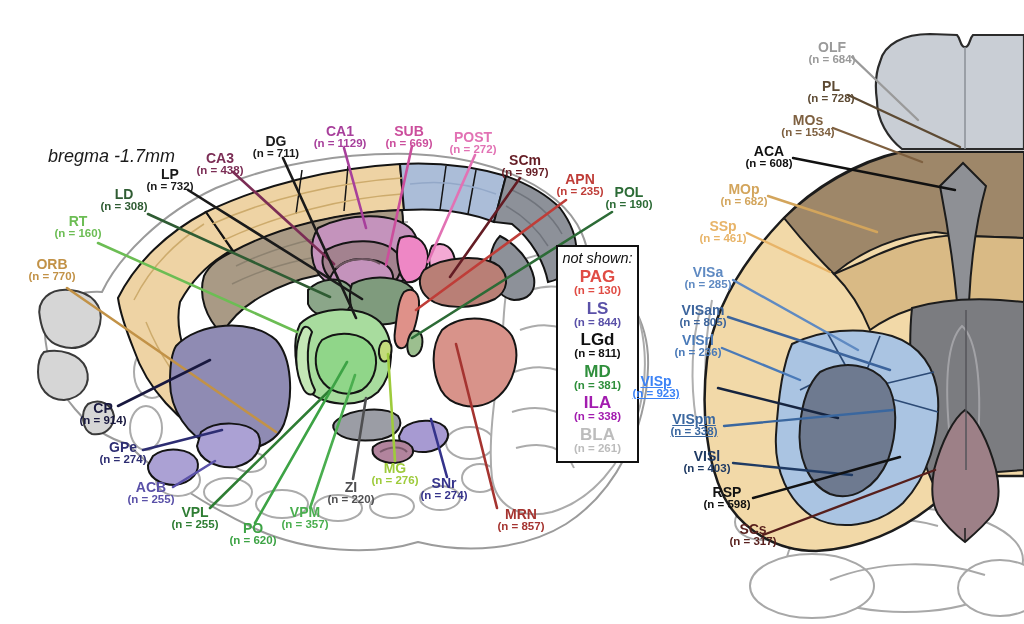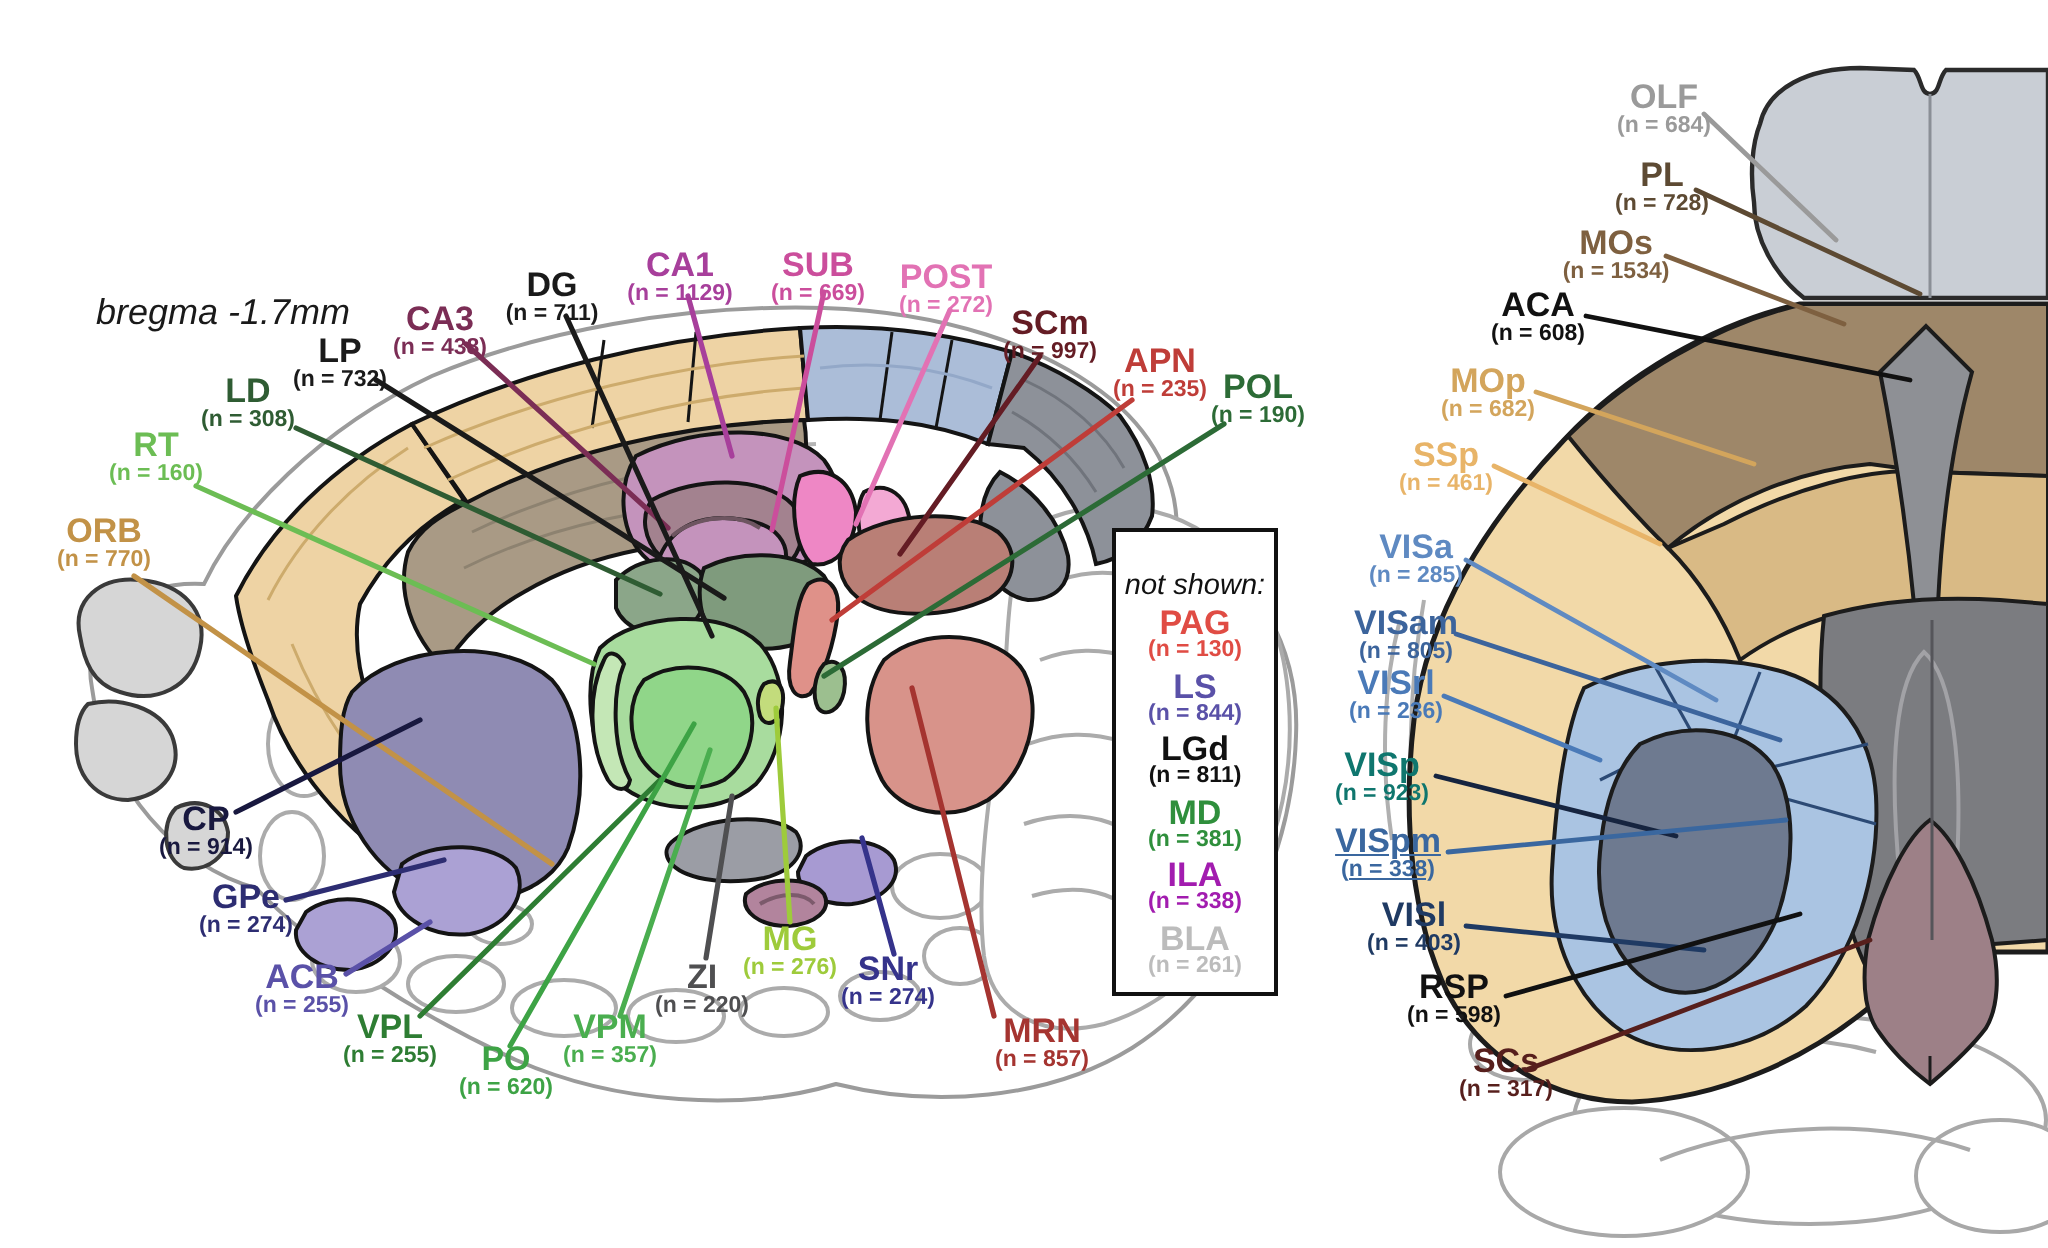--- a/index.html
+++ b/index.html
@@ -1,26 +1,26 @@
 <!DOCTYPE html>
 <html><head>
 <meta charset="utf-8">
 <style>
   html,body{margin:0;padding:0;}
   body{width:1024px;height:624px;position:relative;background:#ffffff;overflow:hidden;
        font-family:"Liberation Sans",sans-serif;}
   #art{position:absolute;left:0;top:0;z-index:1;}
   .lbl{position:absolute;transform:translateX(-50%);text-align:center;line-height:1.03;
        white-space:nowrap;font-weight:bold;z-index:3;}
-  .lbl .abbr{display:block;font-size:17px;}
+  .lbl .abbr{display:block;font-size:14px;}
   .lbl .cnt{display:block;font-size:11.5px;}
   .bregma{position:absolute;left:48px;top:146px;font-style:italic;font-size:18px;
           color:#1a1a1a;z-index:3;}
-  .nsbox{position:absolute;left:556px;top:264px;width:79px;background:#ffffff;
-         border:2.5px solid #111;z-index:2;text-align:center;padding:18px 0 4px 0;}
+  .nsbox{position:absolute;left:556px;top:245px;width:79px;background:#ffffff;
+         border:2.5px solid #111;z-index:2;text-align:center;padding:2px 0 4px 0;}
   .nsbox .nstitle{font-style:italic;font-size:14.5px;color:#111;display:block;margin:1px 0 2px 0;}
   .nsitem{line-height:1.0;margin:2px 0 3px 0;font-weight:bold;}
   .nsitem .abbr{display:block;font-size:17px;}
   .nsitem .cnt{display:block;font-size:11.5px;}
 </style>
 </head>
 <body>
 
 <svg id="art" width="1024" height="624" viewBox="0 0 1024 624">
 
@@ -354,21 +354,21 @@
     <span class="cnt">(n = 285)</span>
   </div>
 <div class="lbl" style="left: 703px; top: 303px; color: rgb(60, 100, 156);">
     <span class="abbr">VISam</span>
     <span class="cnt">(n = 805)</span>
   </div>
 <div class="lbl" style="left: 698px; top: 333px; color: rgb(74, 122, 184);">
     <span class="abbr">VISrl</span>
     <span class="cnt">(n = 236)</span>
   </div>
-<div class="lbl" style="left: 691px; top: 374px; color: #0f766e;">
+<div class="lbl" style="left: 656px; top: 374px; color: #3b82f6; text-decoration: underline;">
     <span class="abbr">VISp</span>
     <span class="cnt">(n = 923)</span>
   </div>
 <div class="lbl" style="left: 694px; top: 412px; color: rgb(58, 103, 159); text-decoration: underline;">
     <span class="abbr">VISpm</span>
     <span class="cnt">(n = 338)</span>
   </div>
 <div class="lbl" style="left: 707px; top: 449px; color: rgb(31, 58, 99);">
     <span class="abbr">VISl</span>
     <span class="cnt">(n = 403)</span>

